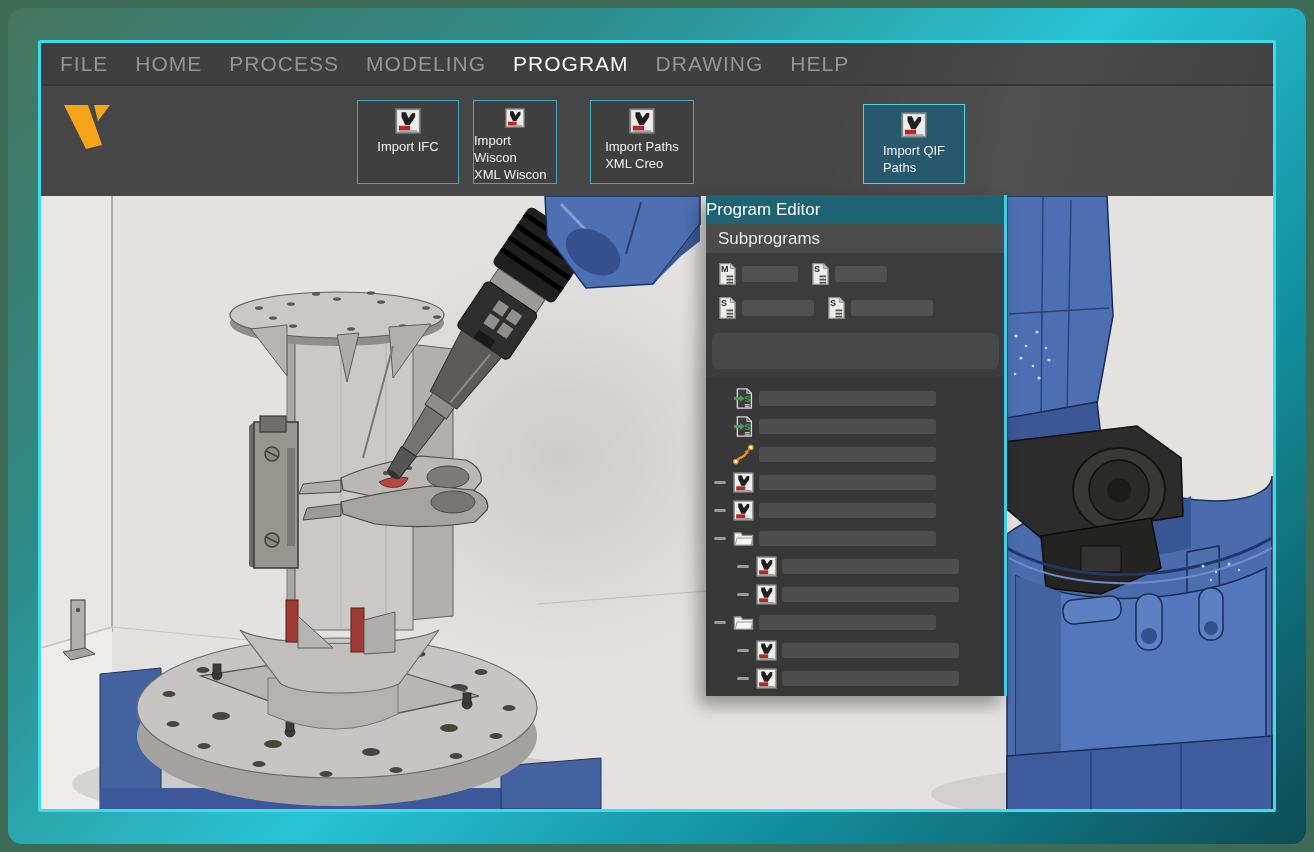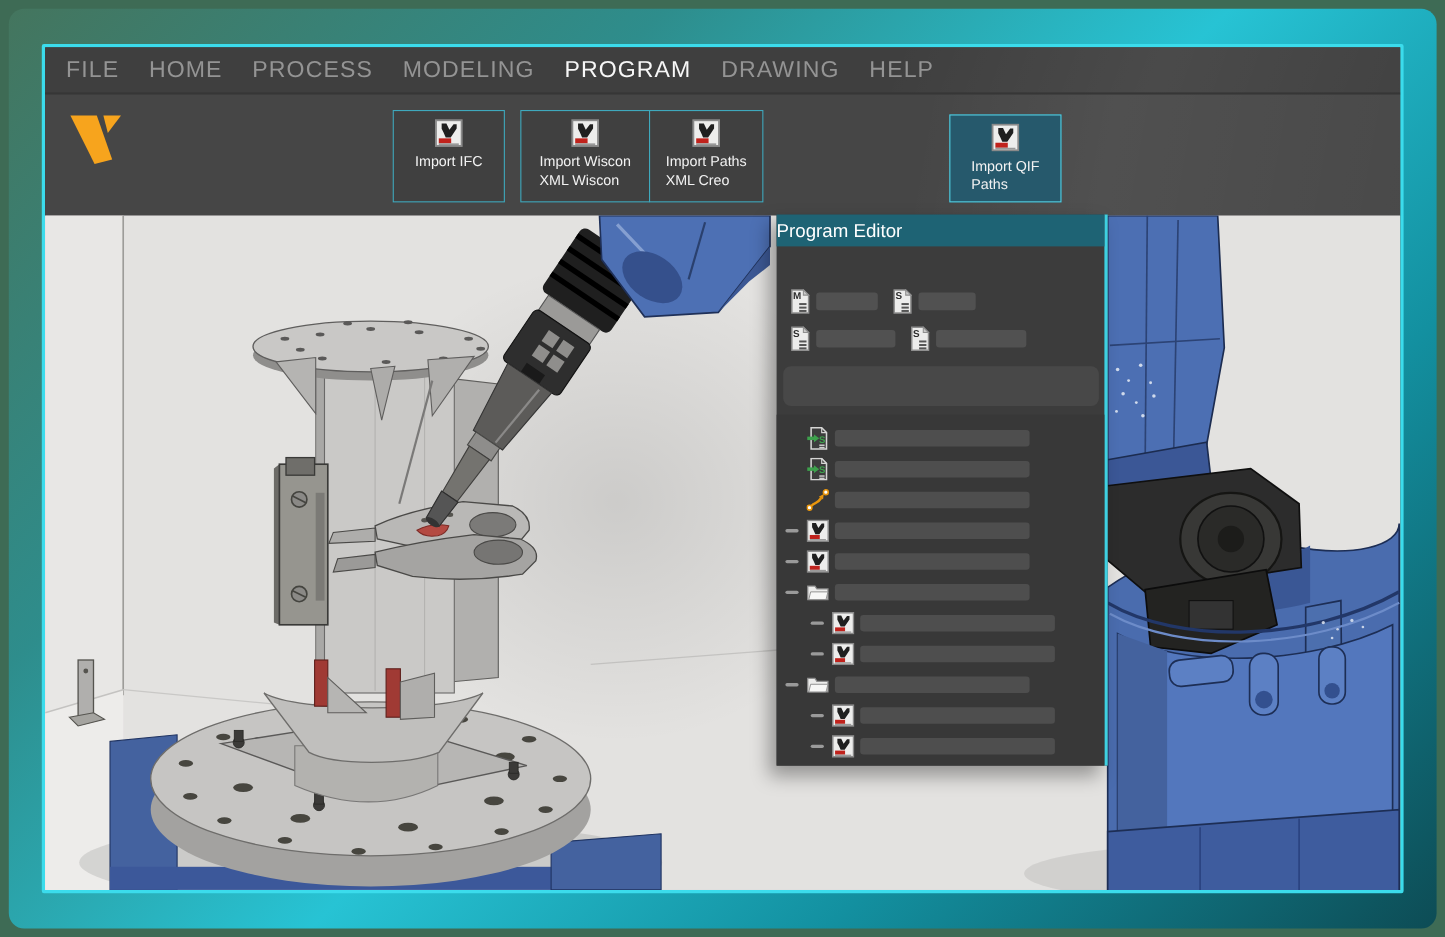--- a/index.html
+++ b/index.html
@@ -119,21 +119,21 @@
 
     <div class="rbtn" style="left:316px; top:14px;">
       <svg class="ric">
           <use href="#ic-weld"></use>
         </svg>
       <div class="rlabel">
         <div>Import IFC</div>
           <div></div>
       </div>
     </div>
-    <div class="rbtn" style="left:432px; top:14px; width:118px;">
+    <div class="rbtn" style="left:432px; top:14px; width:84px;">
       <svg class="ric">
           <use href="#ic-weld"></use>
         </svg>
       <div class="rlabel">
         <div>Import Wiscon</div>
           <div>XML Wiscon</div>
       </div>
     </div>
     <div class="rbtn" style="left:549px; top:14px; width:104px;">
       <svg class="ric">
@@ -349,20 +349,23 @@
             <circle cx="1170" cy="384" r="1.2"></circle>
         </g>
       </g>
     </svg>
   </div>
 
   <div class="panel">
     <div class="panel-header">
       <span>Program Editor</span>
     </div>
+    <div class="panel-section">
+      <span>Subprograms</span>
+    </div>
 
     <div class="chips">
       <div class="chip">
         <span class="chip-ic"><svg width="19" height="24">
               <use href="#ic-doc"></use>
             </svg>
           <span class="letter">M</span></span>
         <span class="chip-bar" style="width:56px"></span>
       </div>
       <div class="chip">

